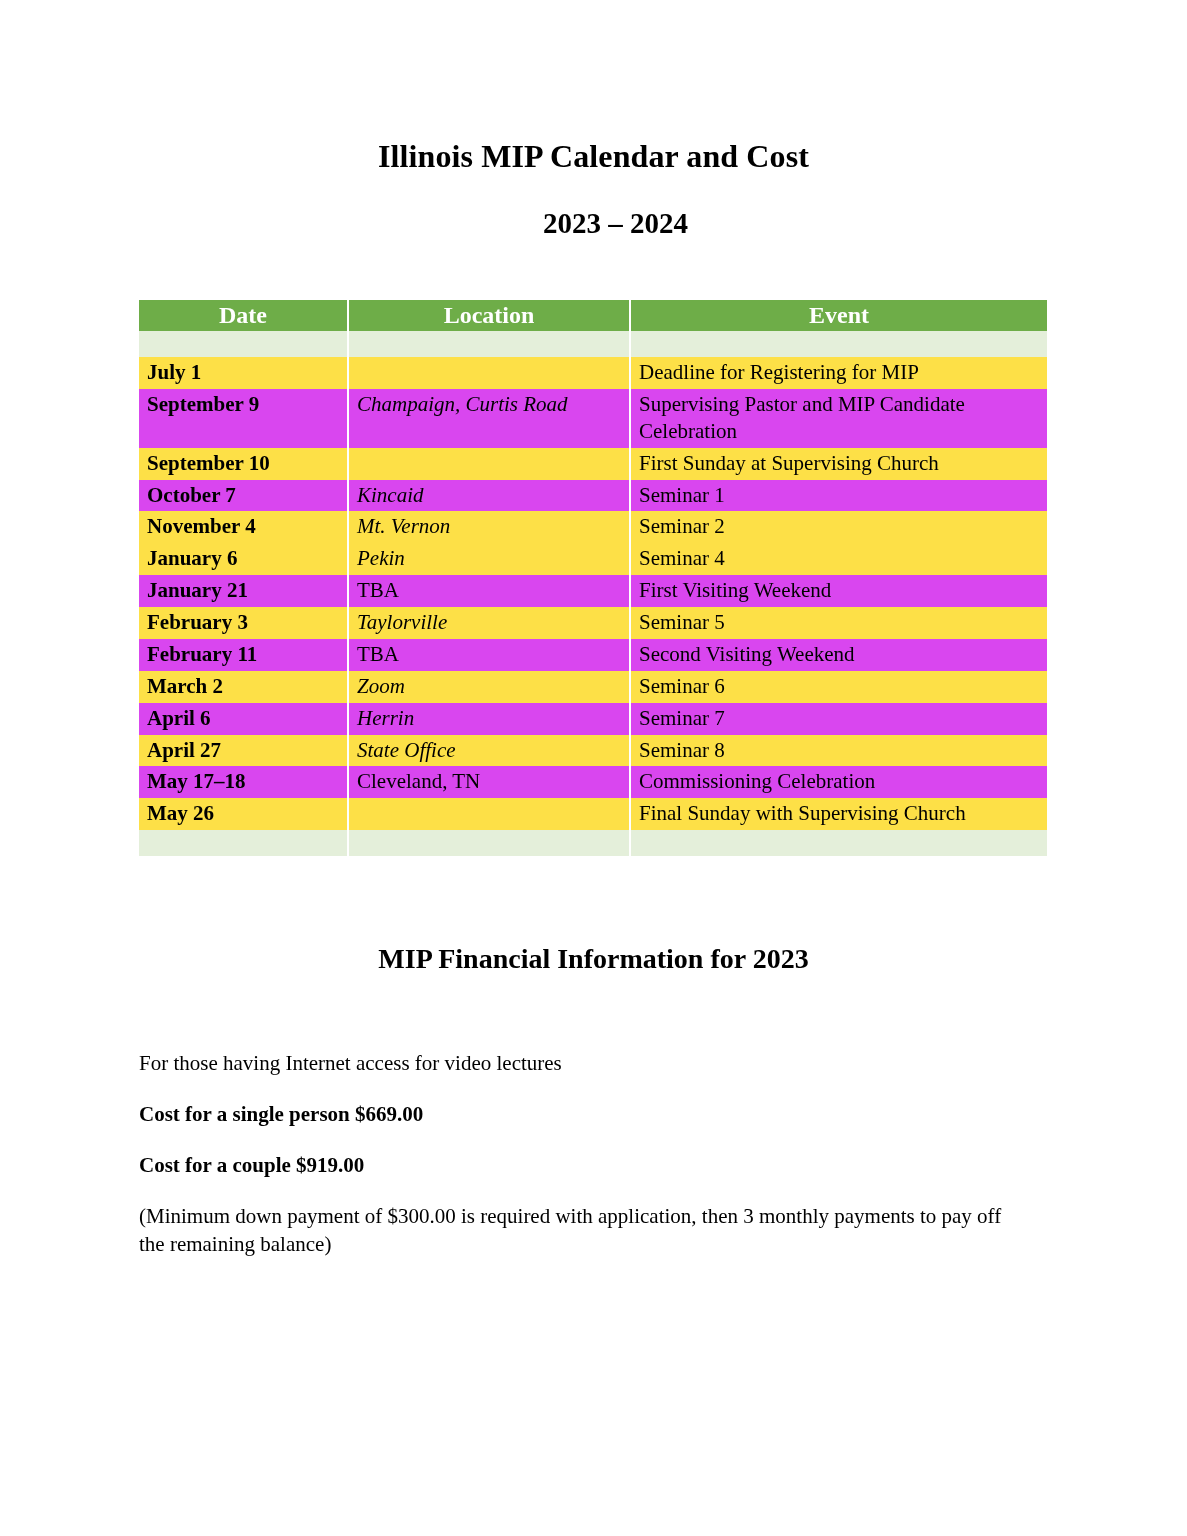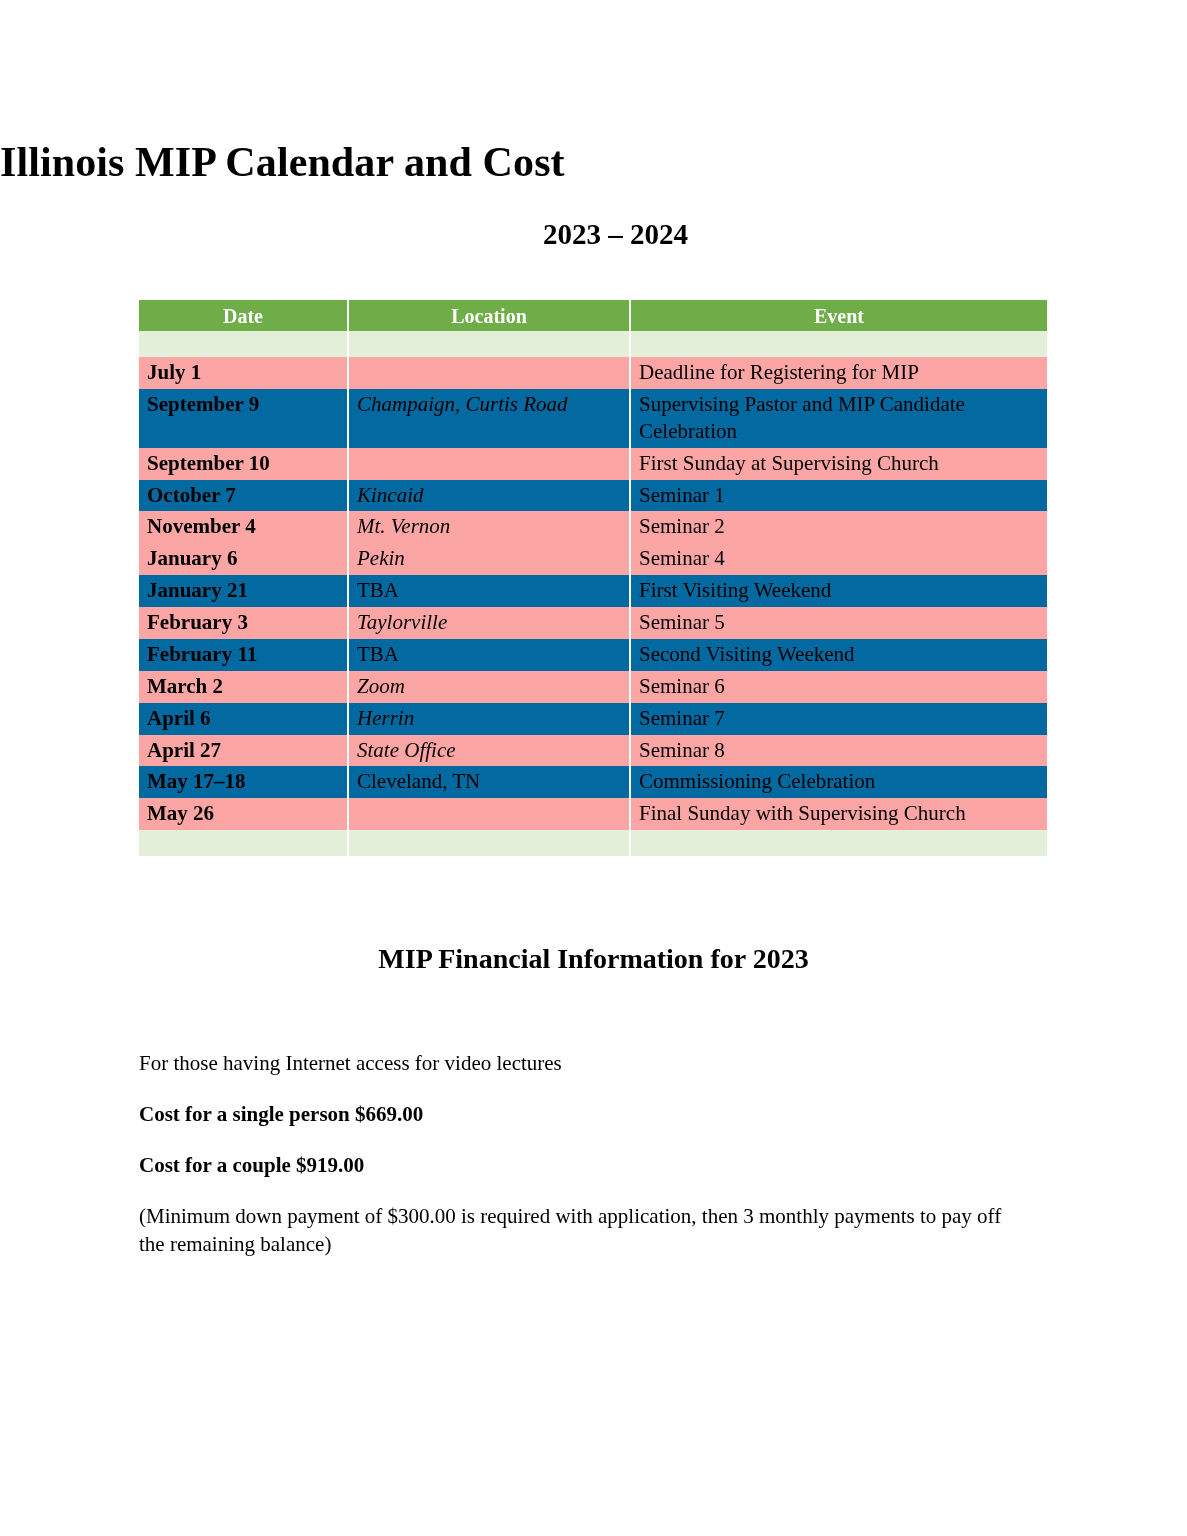--- a/index.html
+++ b/index.html
@@ -18,22 +18,22 @@
 
   .page {
     position: relative;
     width: 1187px;
     height: 1536px;
     box-sizing: border-box;
   }
 
   
   .doc-title {
-    text-align: left;
-    font-size: 42px;
+    text-align: center;
+    font-size: 32px;
     font-weight: bold;
     letter-spacing: 0.1px;
     margin: 0;
     padding-top: 139px;
     line-height: 1.1;
   }
   .doc-subtitle {
     text-align: center;
     font-size: 29px;
     font-weight: bold;
@@ -57,40 +57,40 @@
     font-size: 21px;
   }
   table.cal col.c-date { width: 209px; }
   table.cal col.c-loc  { width: 282px; }
   table.cal col.c-evt  { width: 417px; }
 
   table.cal th {
     background: #6EAD48;
     color: #ffffff;
     font-weight: bold;
-    font-size: 20px;
+    font-size: 24px;
     text-align: center;
     height: 31px;
     padding: 0 24px;
     border-right: 2px solid #ffffff;
     vertical-align: middle;
     line-height: 1.1;
   }
   table.cal th:last-child { border-right: none; }
 
   table.cal td {
     padding: 2px 8px 3px 8px;
     vertical-align: top;
     line-height: 1.28;
     border-right: 2px solid #ffffff;
   }
   table.cal td:last-child { border-right: none; }
 
-  tr.row-green td { background: #0369a1; }
-  tr.row-white td { background: #fca5a5; }
+  tr.row-green td { background: #d946ef; }
+  tr.row-white td { background: #fde047; }
 
   tr.spacer td {
     background: #E4EFDA;
     height: 26px;
     padding: 0;
   }
 
   td.date   { font-weight: bold; white-space: nowrap; }
   td.loc.italic { font-style: italic; }
   td.loc.upright { font-style: normal; }

